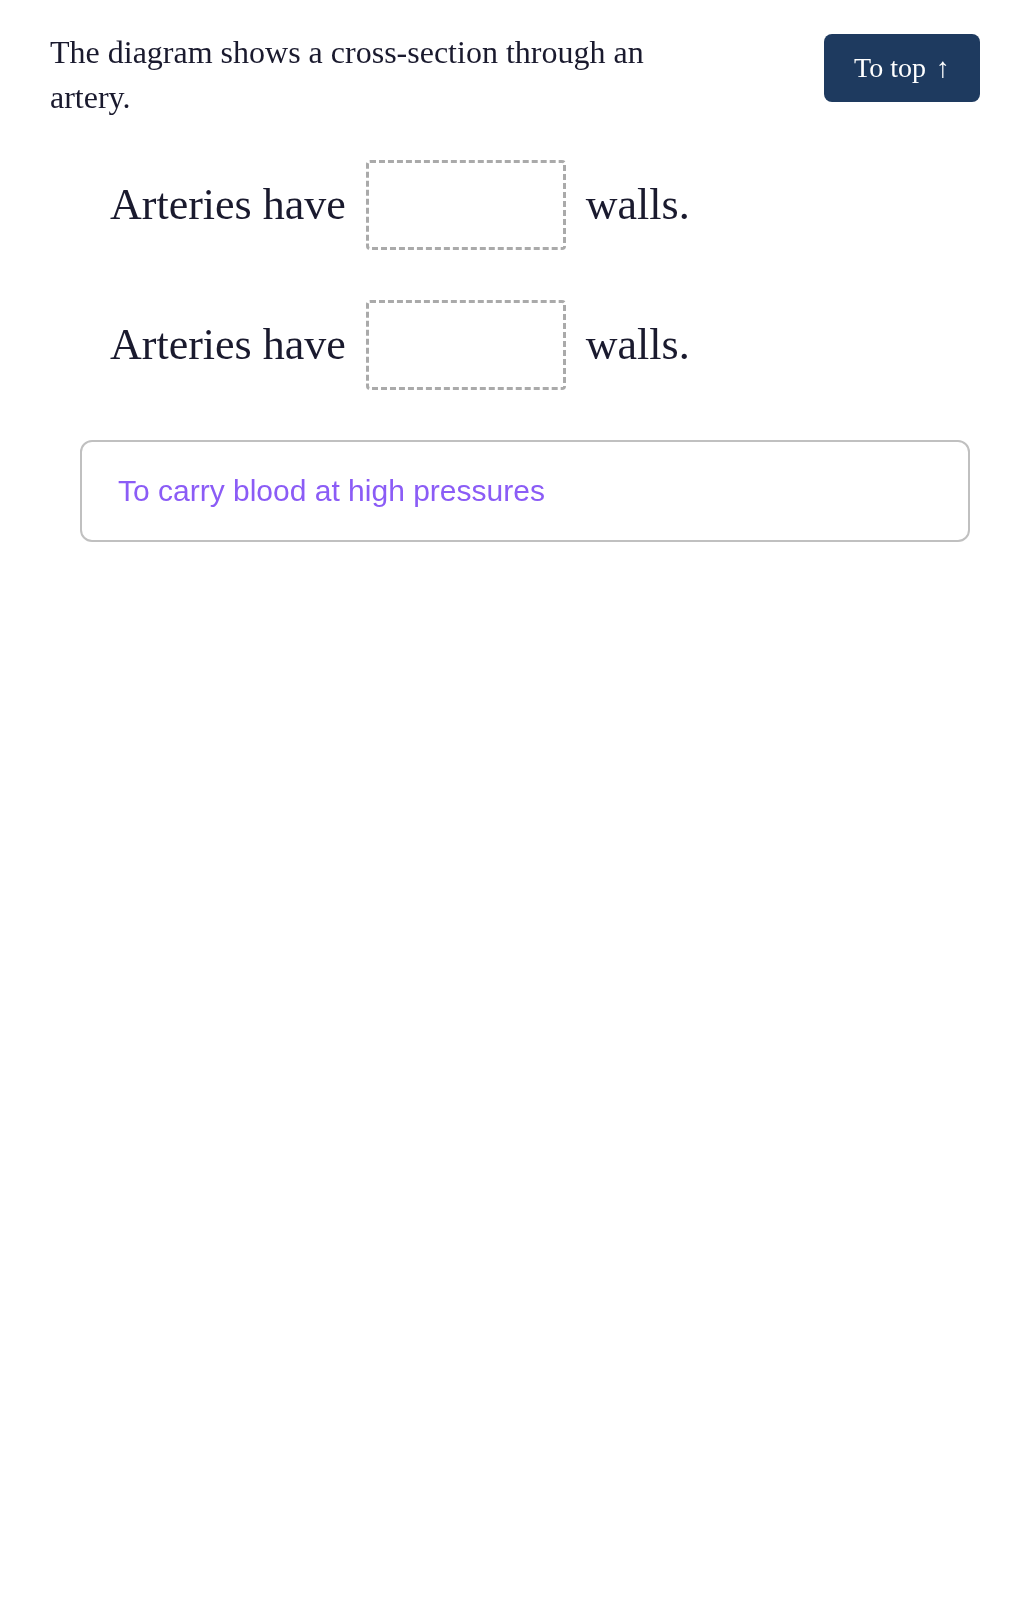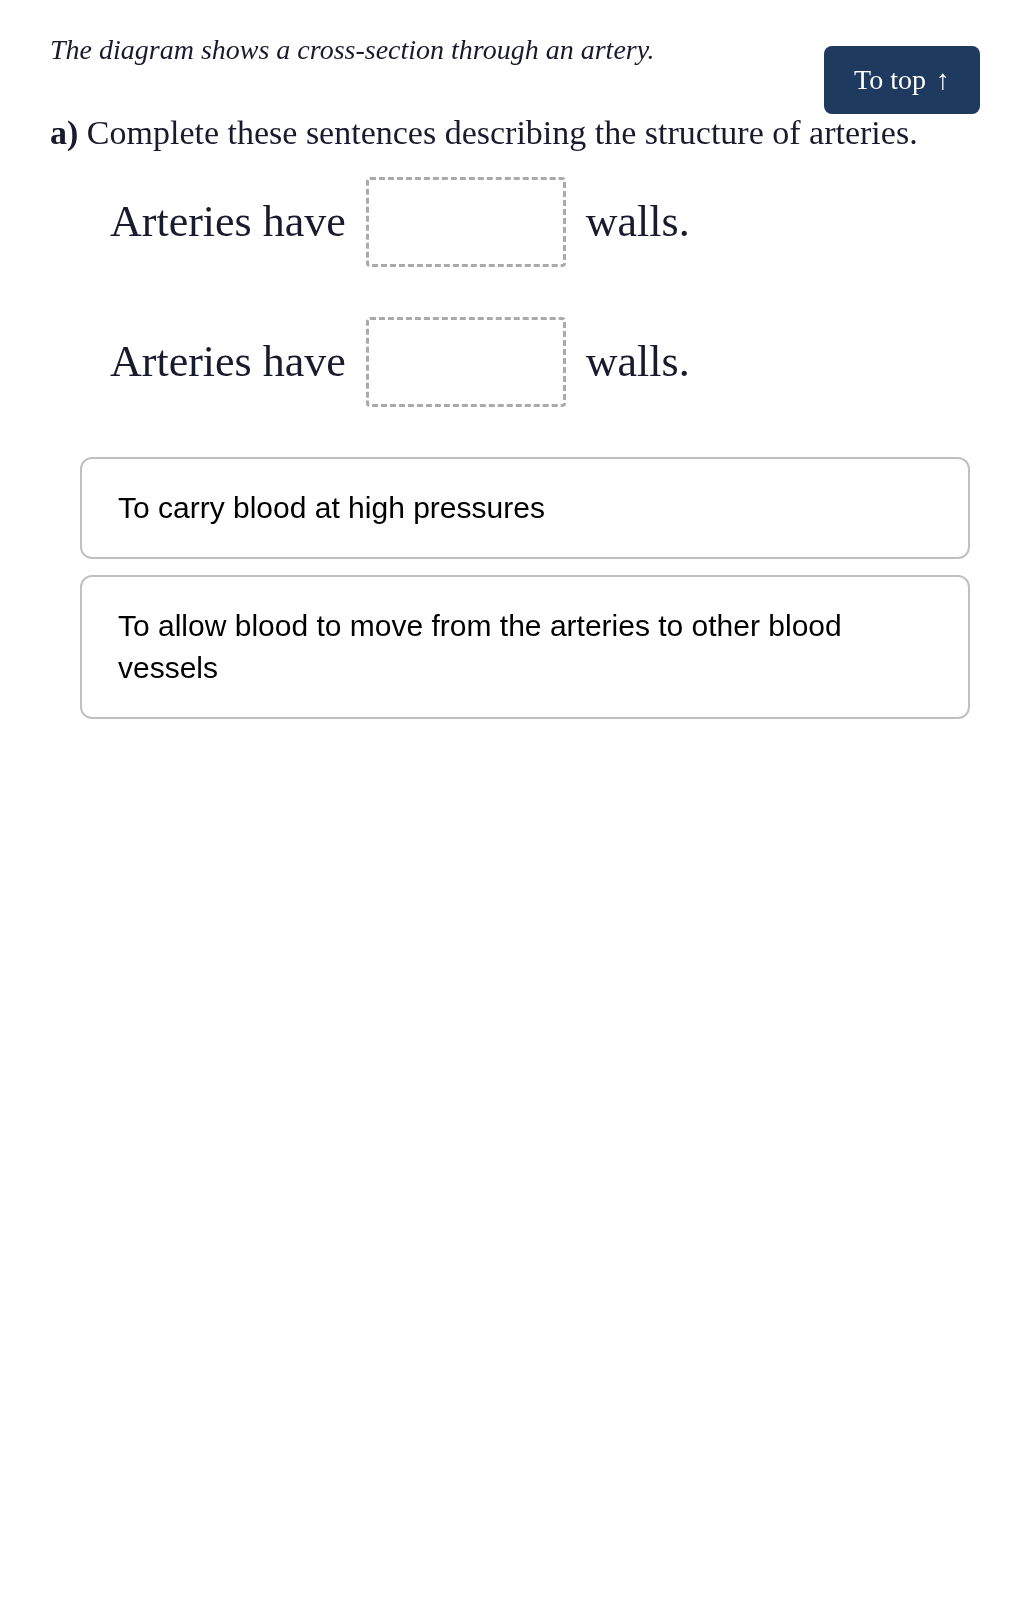--- a/index.html
+++ b/index.html
@@ -19,30 +19,29 @@
       font-size: 32px;
       line-height: 1.4;
     }
 
     .header-section {
       position: relative;
       margin-bottom: 40px;
     }
 
     .intro-text {
-      font-size: 28px;
+      font-size: 32px;
       line-height: 1.4;
       color: #1a1a2e;
       padding-right: 260px;
-      font-style: italic;
     }
 
     .to-top-button {
       position: absolute;
-      top: 16px;
+      top: 4px;
       right: 0;
       background-color: #1e3a5f;
       color: #ffffff;
       border: none;
       border-radius: 8px;
       padding: 18px 30px;
       font-size: 28px;
       font-family: Georgia, 'Times New Roman', serif;
       cursor: pointer;
       display: flex;
@@ -102,56 +101,51 @@
       gap: 16px;
       padding-left: 30px;
       padding-right: 10px;
     }
 
     .answer-option {
       border: 2px solid #c0c0c0;
       border-radius: 12px;
       padding: 28px 36px;
       font-size: 30px;
-      color: #000000;
+      color: #8b5cf6;
       background: #ffffff;
       cursor: pointer;
       text-align: left;
       line-height: 1.4;
     }
   </style>
 </head>
 <body>
 
 <div class="header-section">
   <p class="intro-text">The diagram shows a cross-section through an artery.</p>
   <button class="to-top-button">
     <span>To top</span>
     <span class="arrow-up">↑</span>
   </button>
 </div>
 
 <div class="section-a">
-  <p class="section-label">
-    <strong>a)</strong>
-    <span> </span><span>Complete these sentences describing the structure of arteries.</span>
-  </p>
 
   <div class="sentence-row">
     <span class="sentence-text">Arteries have</span>
     <div class="dashed-box"></div>
     <span class="sentence-text">walls.</span>
   </div>
 
   <div class="sentence-row">
     <span class="sentence-text">Arteries have</span>
     <div class="dashed-box"></div>
     <span class="sentence-text">walls.</span>
   </div>
 </div>
 
 <div class="section-b">
 
   <div class="answer-options">
     <button class="answer-option">To carry blood at high pressures</button>
-    <button class="answer-option">To allow blood to move from the arteries to other blood vessels</button>
   </div>
 </div>
 
 </body></html>

